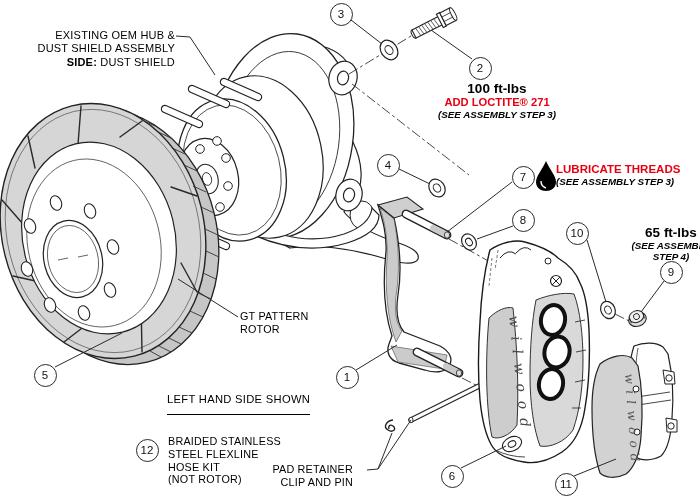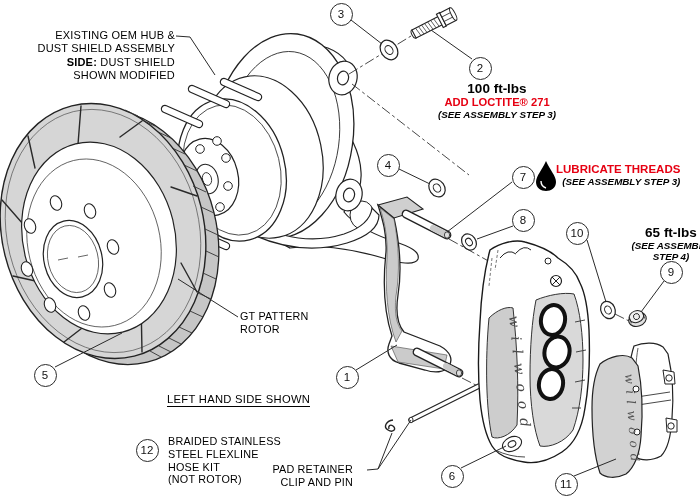--- a/index.html
+++ b/index.html
@@ -14,26 +14,26 @@
     border:1.4px solid #2a2a2a;background:#fff;box-sizing:border-box;
     display:flex;align-items:center;justify-content:center;
     font-size:11.5px;color:#111;z-index:5;
   }
   .lbl{position:absolute;z-index:4;white-space:nowrap;}
   .oem{right:525px;top:29px;text-align:right;font-size:11px;line-height:13.4px;letter-spacing:.2px;}
   .torque120{left:427px;top:81px;width:140px;text-align:center;}
   .torque-big{font-size:13.5px;font-weight:bold;line-height:15px;}
   .red-bold{color:#e60012;font-weight:bold;font-size:11.2px;line-height:12.5px;}
   .step-note{font-size:9.8px;font-weight:bold;font-style:italic;line-height:11px;}
-  .lubricate{left:556px;top:163px;text-align:right;}
+  .lubricate{left:556px;top:163px;text-align:left;}
   .lubricate .red-bold{font-size:11.5px;}
   .torque65{left:629px;top:225px;width:84px;text-align:center;}
   .gtrotor{left:240px;top:310px;font-size:10.8px;line-height:13.4px;letter-spacing:.2px;}
   .lhs{left:167px;top:393px;font-size:11.2px;letter-spacing:.3px;
-       border-bottom:1.2px solid #000;padding-bottom:1px;}
+       border-bottom:1.2px solid #000;padding-bottom:9px;}
   .hose{left:168px;top:435px;font-size:10.8px;line-height:12.8px;letter-spacing:.2px;}
   .padretainer{right:347px;top:463px;text-align:right;font-size:10.8px;line-height:12.6px;letter-spacing:.2px;}
   .b{font-weight:bold;}
 </style>
 </head>
 <body>
 
 <div id="stage">
 
 <svg width="700" height="498" viewBox="0 0 700 498">
@@ -324,21 +324,20 @@
 <div class="callout" style="left:511.5px;top:208.5px">8</div>
 <div class="callout" style="left:659.5px;top:260.5px">9</div>
 <div class="callout" style="left:565.5px;top:221.5px">10</div>
 <div class="callout" style="left:554.5px;top:472.5px">11</div>
 <div class="callout" style="left:135.5px;top:438.5px">12</div>
 
 <div class="lbl oem">
   <div>EXISTING OEM HUB &amp;</div>
   <div>DUST SHIELD ASSEMBLY</div>
   <div><span class="b">SIDE:</span><span> DUST SHIELD</span></div>
-  <div>SHOWN MODIFIED</div>
 </div>
 
 <div class="lbl torque120">
   <div class="torque-big">100 ft-lbs</div>
   <div class="red-bold">ADD LOCTITE® 271</div>
   <div class="step-note">(SEE ASSEMBLY STEP 3)</div>
 </div>
 
 <div class="lbl lubricate">
   <div class="red-bold">LUBRICATE THREADS</div>

